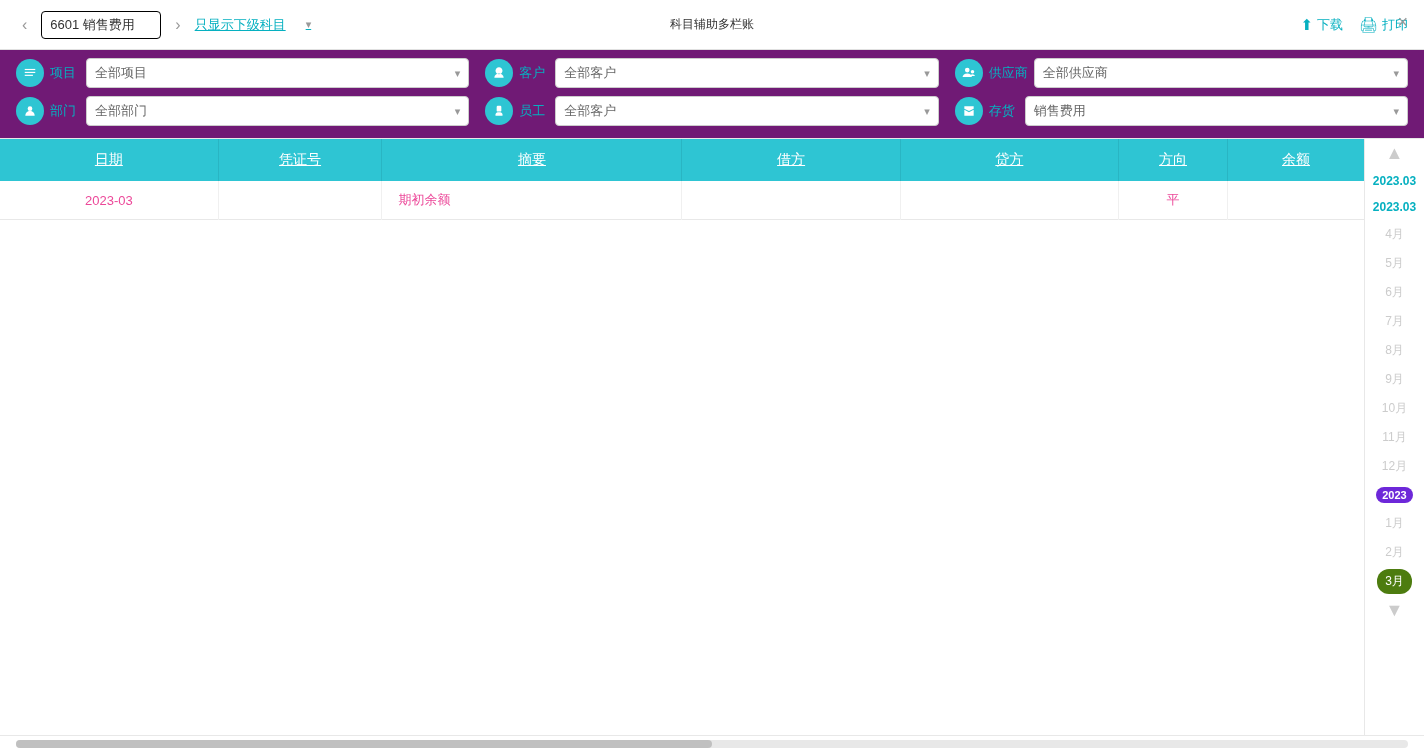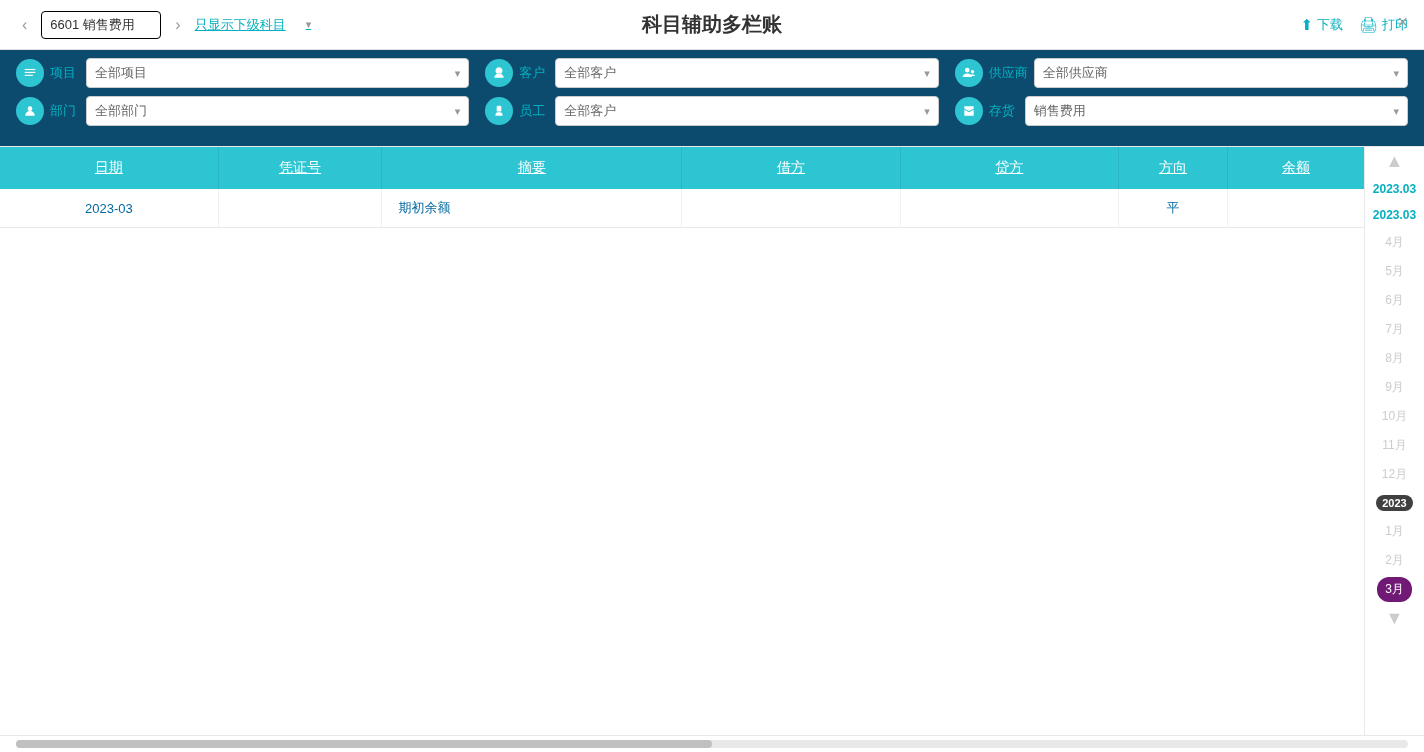--- a/index.html
+++ b/index.html
@@ -56,22 +56,22 @@
       align-items: center;
       gap: 20px;
       border: none;
       background: none;
       cursor: pointer;
       color: #06b0c0;
       font-size: 13px;
       text-decoration: underline;
     }
     .page-title {
-      font-size: 20px;
-      font-weight: bold;
+      font-size: 12px;
+      font-weight: normal;
       color: #333;
       position: absolute;
       left: 50%;
       transform: translateX(-50%);
     }
     .title-right {
       display: flex;
       align-items: center;
       gap: 16px;
     }
@@ -81,30 +81,30 @@
       gap: 4px;
       background: none;
       border: none;
       cursor: pointer;
       color: #06b0c0;
       font-size: 13px;
     }
     
     .filter-bar {
       padding: 8px 16px;
-      background: #0c4a6e;
+      background: #701a75;
       border-bottom: 1px solid #e8e8e8;
     }
     .filter-row {
       display: flex;
       align-items: center;
       gap: 16px;
       margin-bottom: 8px;
     }
-    .filter-row:last-child { margin-bottom: 12px; }
+    .filter-row:last-child { margin-bottom: 4px; }
     .filter-item {
       display: flex;
       align-items: center;
       gap: 6px;
       flex: 1;
     }
     .filter-icon {
       width: 28px;
       height: 28px;
       border-radius: 50%;
@@ -166,21 +166,21 @@
       border-right: 1px solid #29b5c3;
       text-decoration: underline;
     }
     thead th:last-child { border-right: none; }
     tbody tr {
       border-bottom: 1px solid #e8e8e8;
     }
     tbody td {
       padding: 10px 8px;
       text-align: center;
-      color: #0369a1;
+      color: #ec4899;
       font-size: 13px;
       border-right: 1px solid #f0f0f0;
     }
     tbody td:last-child { border-right: none; }
     
     .side-timeline {
       width: 60px;
       background: #fff;
       border-left: 1px solid #e8e8e8;
       display: flex;
@@ -191,33 +191,33 @@
     }
     .timeline-item {
       width: 100%;
       text-align: center;
       padding: 6px 4px;
       font-size: 12px;
       color: #ccc;
       cursor: pointer;
     }
     .timeline-item.active-month {
-      background: #701a75;
+      background: #4d7c0f;
       color: #fff;
       border-radius: 12px;
       margin: 2px 4px;
       width: auto;
       padding: 4px 8px;
     }
     .timeline-item.current-period {
       color: #06b0c0;
       font-weight: bold;
     }
     .timeline-year-badge {
-      background: #404040;
+      background: #6d28d9;
       color: #fff;
       border-radius: 8px;
       padding: 2px 6px;
       font-size: 11px;
       font-weight: bold;
       margin: 2px;
     }
     .timeline-nav {
       color: #ccc;
       font-size: 18px;

